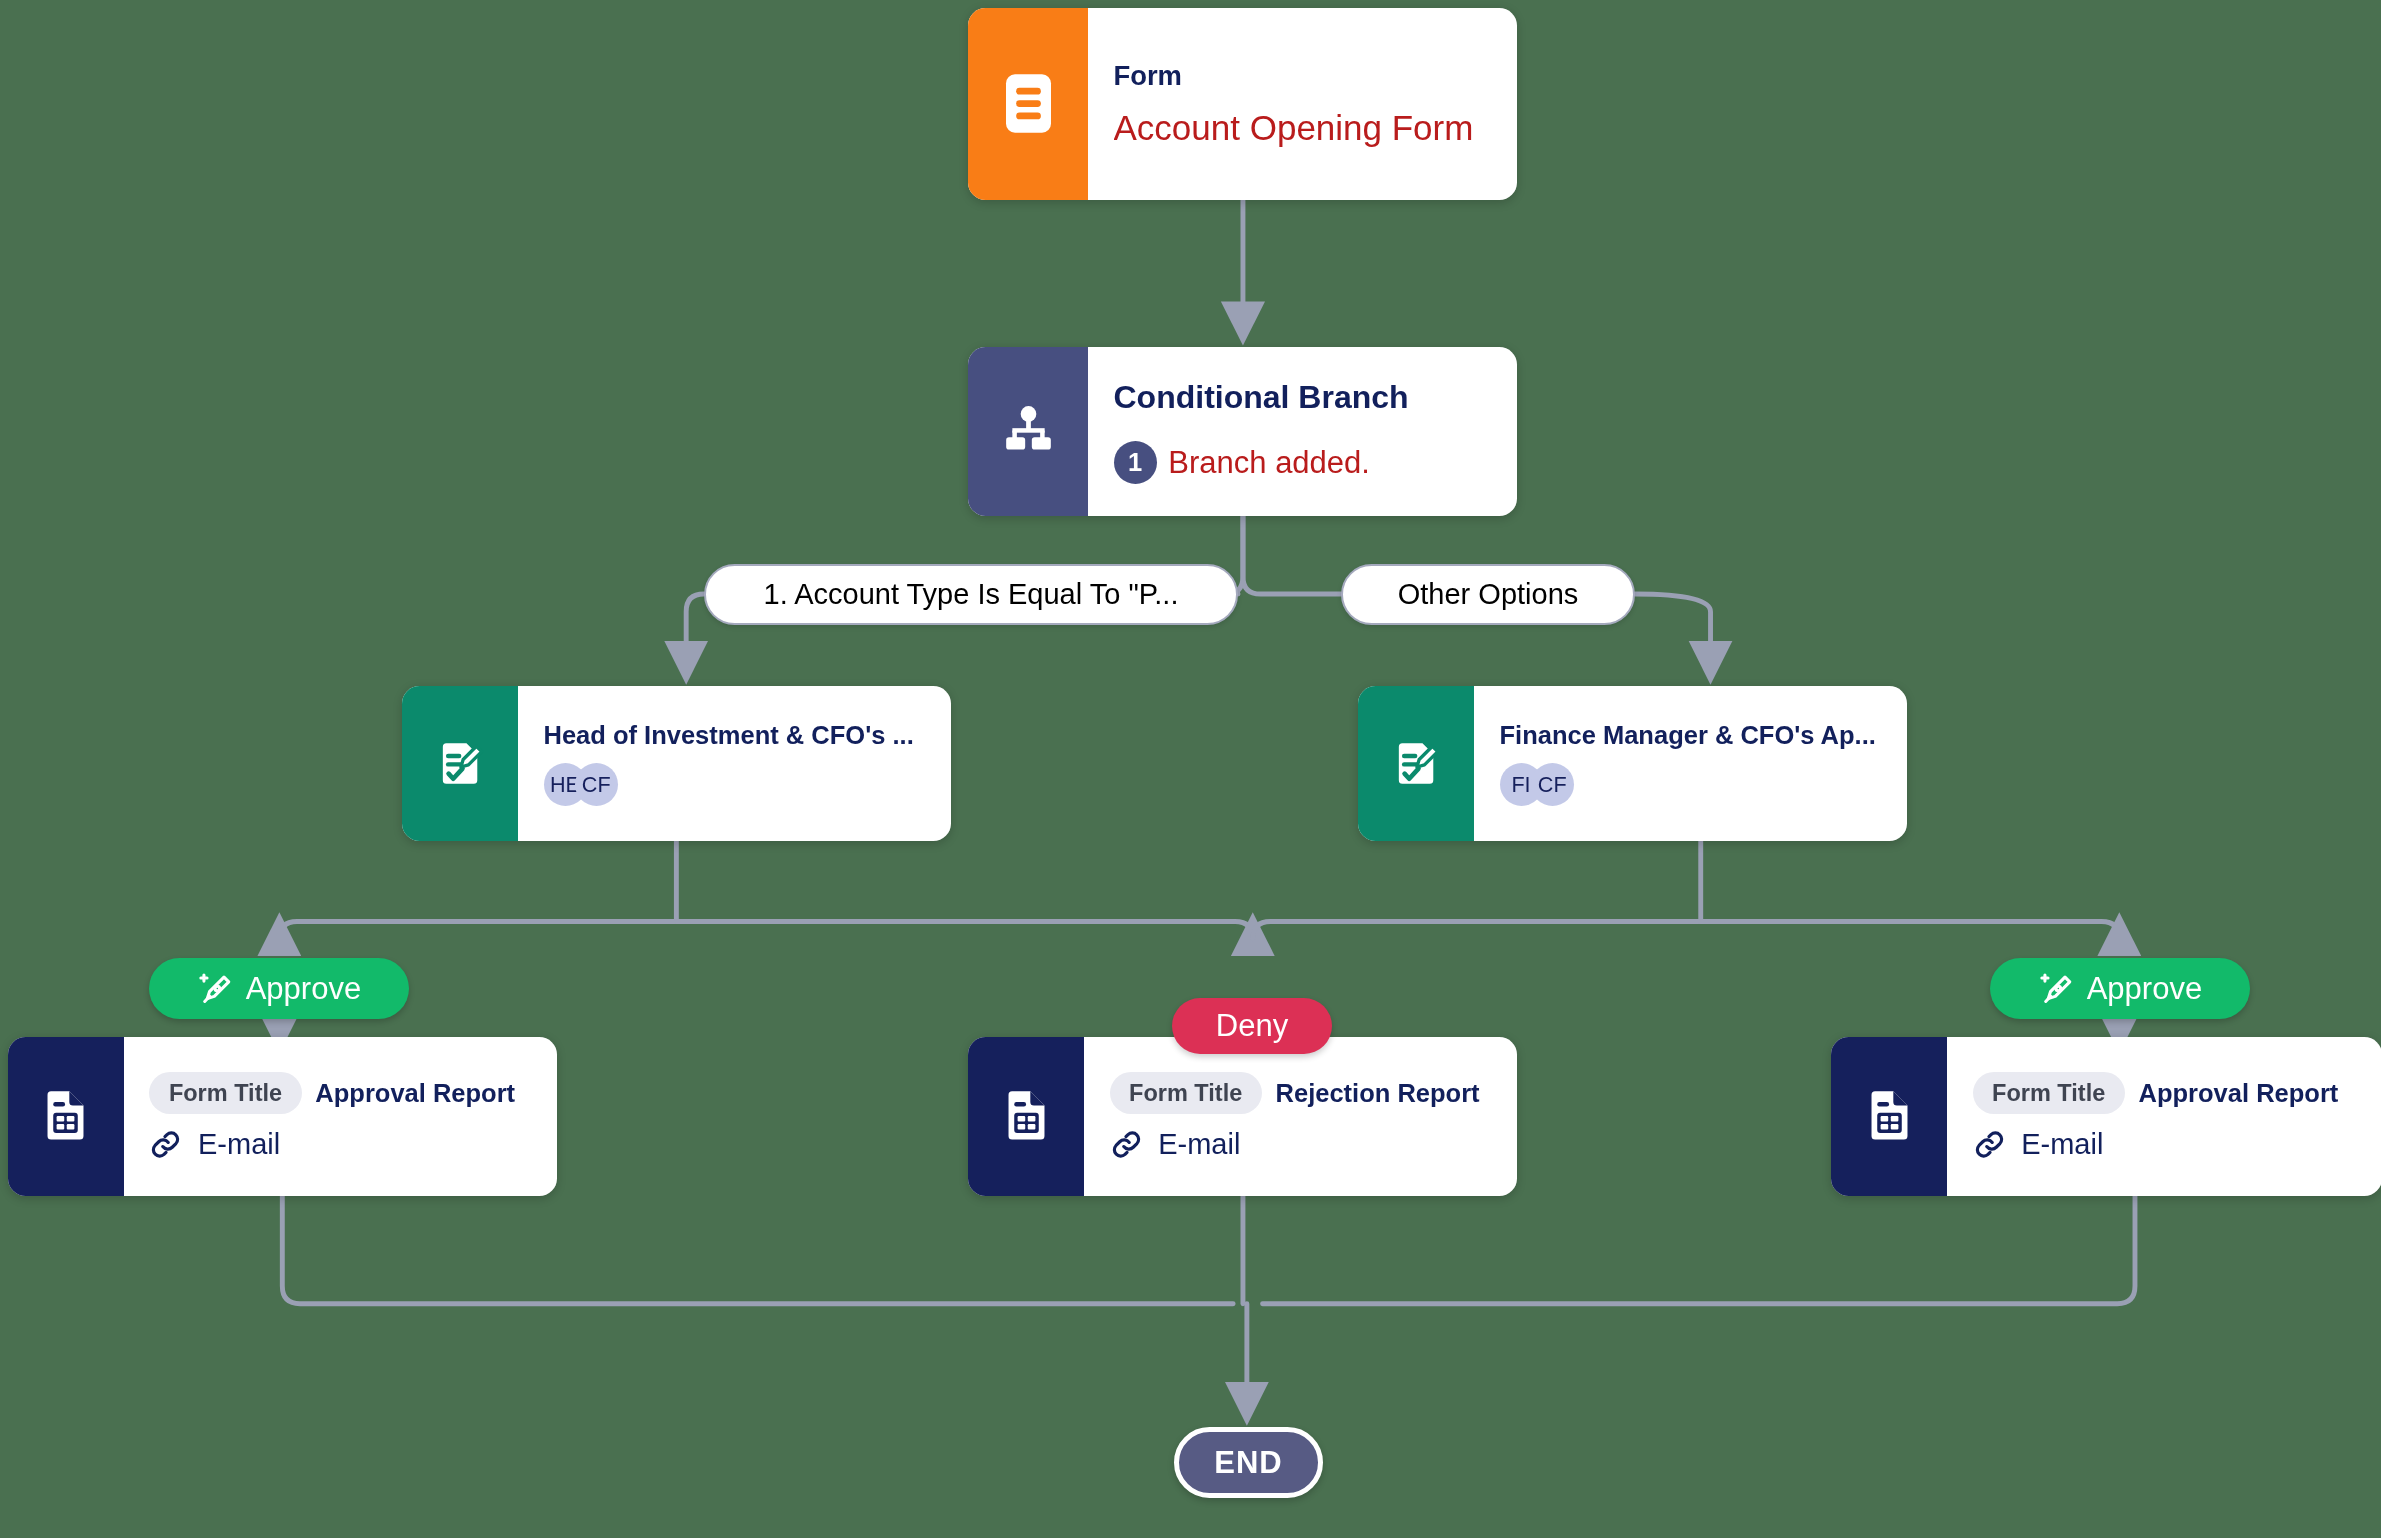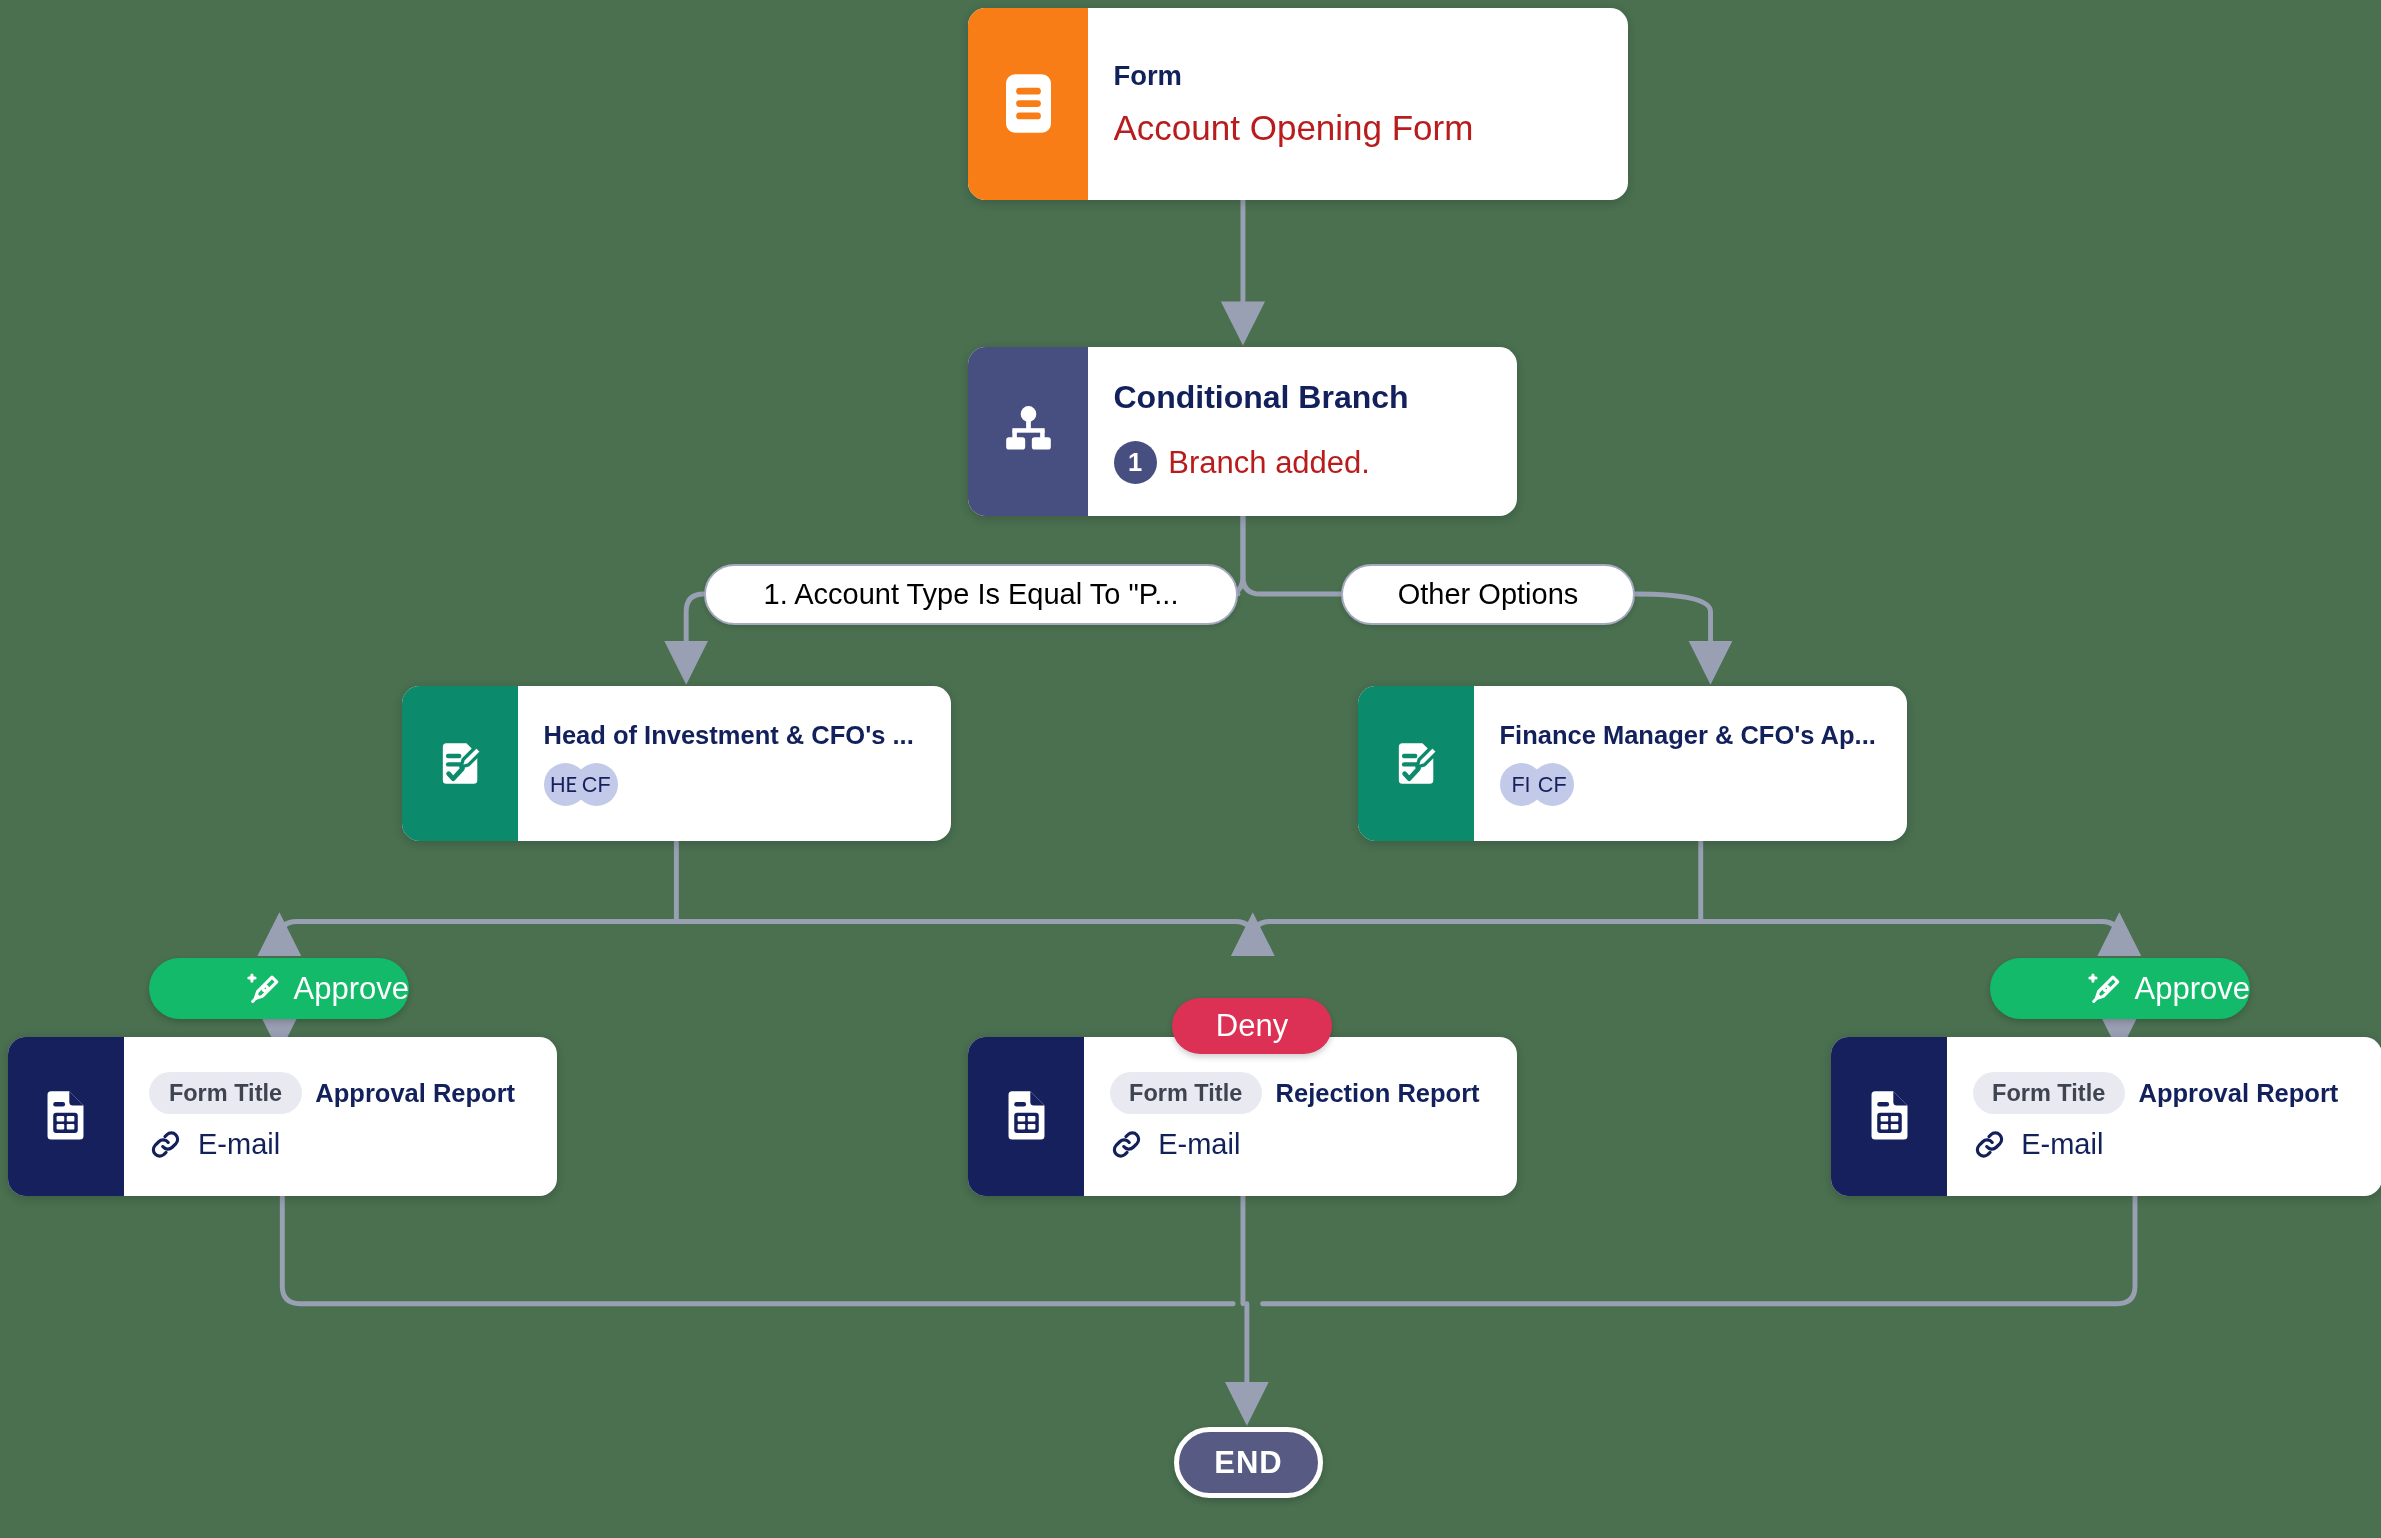--- a/index.html
+++ b/index.html
@@ -46,21 +46,21 @@
     white-space: nowrap;
     overflow: hidden;
   }
   .sub {
     color: #b91c1c;
     white-space: nowrap;
     overflow: hidden;
   }
 
   
-  #node-form { left: 968px; top: 7.8px; width: 660px; height: 192px; }
+  #node-form { left: 968px; top: 7.8px; width: 549px; height: 192px; }
   #node-form .side { width: 120px; background: #f97d16; }
   #node-form .ttl { font-size: 27.4px; margin-bottom: 15.7px; }
   #node-form .sub { font-size: 35px; }
 
   
   #node-branch { left: 968px; top: 347px; width: 549px; height: 169px; }
   #node-branch .side { width: 120px; background: #474f80; }
   #node-branch .ttl { font-size: 32px; margin-bottom: 25px; }
   #node-branch .countrow { display: flex; align-items: center; gap: 11.8px; }
   .count-badge {
@@ -117,21 +117,21 @@
 
   
   .dec-pill {
     position: absolute;
     border-radius: 979px;
     display: flex; align-items: center; justify-content: center;
     gap: 11.8px;
     color: #fff; font-size: 31px; z-index: 6;
     box-shadow: 0 2.9px 6.9px rgba(0,0,0,.2);
   }
-  .dec-approve { background: #12ba6a; justify-content: flex-end; }
+  .dec-approve { background: #12ba6a; }
   .dec-deny { background: #dc3055; }
   #dec-approve-left  { left: 149px;  top: 958px; width: 260px; height: 61px; }
   #dec-deny          { left: 1172px; top: 958px; width: 160px; height: 56px; margin-top: 40px; }
   #dec-approve-right { left: 1990px; top: 958px; width: 260px; height: 61px; }
 
   
   #node-end {
     position: absolute;
     left: 1174px; top: 1427px; width: 149px; height: 71px;
     background: #575b84;

